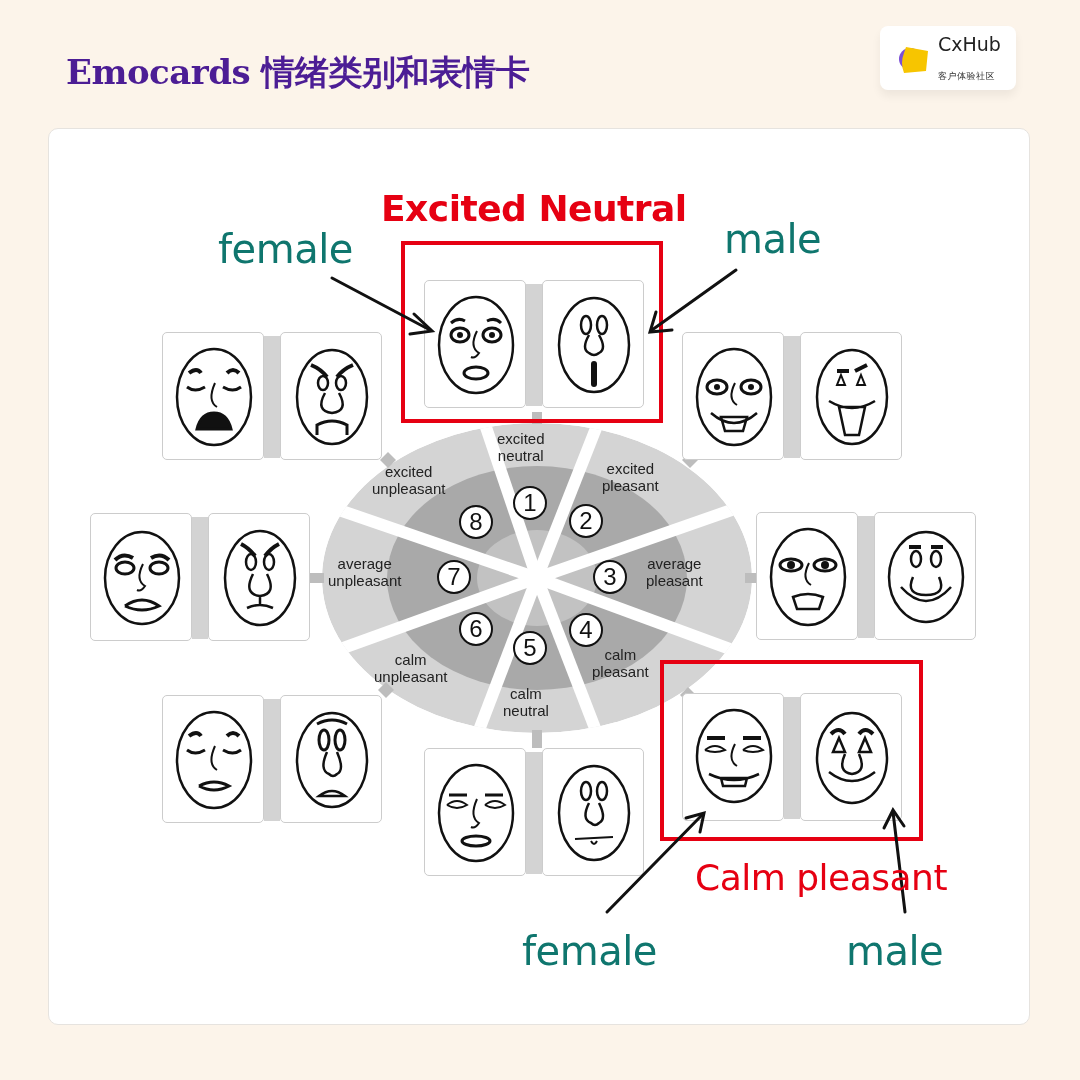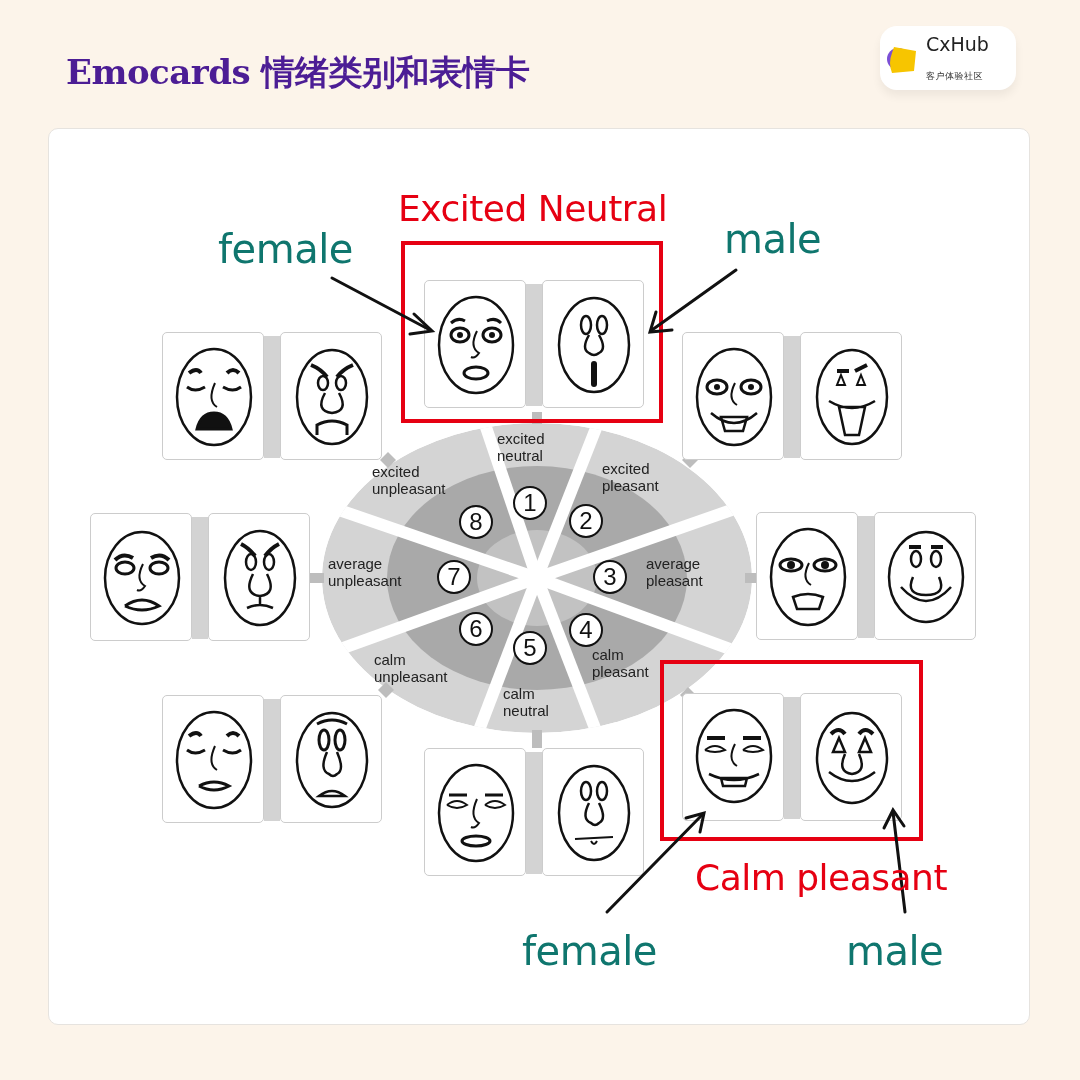--- a/index.html
+++ b/index.html
@@ -7,40 +7,40 @@
   body { background: #fcf4ea; position: relative; font-family: "Liberation Sans", sans-serif; }
 
   .page-title {
     position: absolute; left: 66px; top: 50px;
     font-family: "DejaVu Serif", "Liberation Serif", serif;
     font-weight: bold; font-size: 34px; color: #4c1d95; letter-spacing: -0.5px;
   }
 
   .logo-badge {
     position: absolute; left: 880px; top: 26px; width: 136px; height: 64px;
-    background: #fff; border-radius: 17px;
+    background: #fff; border-radius: 8px;
     box-shadow: 0 6px 10px rgba(0,0,0,0.06);
-    display: flex; align-items: center; padding-left: 6px;
+    display: flex; align-items: center; padding-left: 18px;
   }
   .logo-mark { width: 34px; height: 34px; position: relative; margin-right: 6px; }
   .logo-text { display: flex; flex-direction: column; line-height: 1; }
   .logo-name { font-size: 19px; color: #222; font-family: "DejaVu Sans", sans-serif; }
   .logo-sub { font-size: 9px; color: #333; margin-top: 18px; letter-spacing: 0.5px; }
 
   .card {
     position: absolute; left: 48px; top: 128px; width: 982px; height: 897px;
     background: #fff; border: 1.5px solid #e6e3df; border-radius: 10px;
   }
 
   .diagram { position: absolute; left: 0; top: 0; width: 1080px; height: 1080px; }
 
   .ann-red { position: absolute; color: #e60012; font-size: 36px; font-family: "DejaVu Sans", sans-serif; letter-spacing: -0.5px; }
   .ann-blue { position: absolute; color: #0f766e; font-size: 40px; font-family: "DejaVu Sans", sans-serif; letter-spacing: -0.5px; }
 
-  .wheel-label { position: absolute; font-size: 15px; color: #222; text-align: left; line-height: 1.1; font-family: "Liberation Sans", sans-serif; }
+  .wheel-label { position: absolute; font-size: 15px; color: #222; text-align: center; line-height: 1.1; font-family: "Liberation Sans", sans-serif; }
   .num { position: absolute; width: 34px; height: 34px; border: 2px solid #111; border-radius: 50%; background: #fff;
          font-size: 24px; text-align: center; line-height: 30px; color: #111; font-family: "Liberation Sans", sans-serif; }
 
   .face-pair { position: absolute; height: 130px; width: 222px; }
   .face-card { position: absolute; top: 0; width: 102px; height: 128px; background: #fff;
                border: 1.5px solid #ccc; border-radius: 5px; }
   .face-card.left { left: 0; }
   .face-card.right { left: 118px; }
   .spine { position: absolute; left: 102px; top: 4px; width: 16px; height: 122px; background: #d3d3d3; }
   .face-card svg { position: absolute; left: 8px; top: 10px; }
@@ -335,18 +335,18 @@
     <path d="M414 314 L432 331 L410 334"></path>
     <line x1="736" y1="270" x2="652" y2="330"></line>
     <path d="M656 312 L650 332 L672 330"></path>
     <line x1="607" y1="912" x2="702" y2="815"></line>
     <path d="M686 818 L704 813 L700 832"></path>
     <line x1="905" y1="912" x2="893" y2="812"></line>
     <path d="M884 828 L893 810 L904 826"></path>
   </g>
 </svg>
 
-<div class="ann-red" style="left:398px;top:188px;">Excited Neutral</div>
+<div class="ann-red" style="left:381px;top:188px;font-weight:bold;">Excited Neutral</div>
 <div class="ann-red" style="left:695px;top:857px;">Calm pleasant</div>
 <div class="ann-blue" style="left:218px;top:226px;">female</div>
 <div class="ann-blue" style="left:724px;top:216px;">male</div>
 <div class="ann-blue" style="left:522px;top:928px;">female</div>
 <div class="ann-blue" style="left:846px;top:928px;">male</div>
 
 </body></html>

